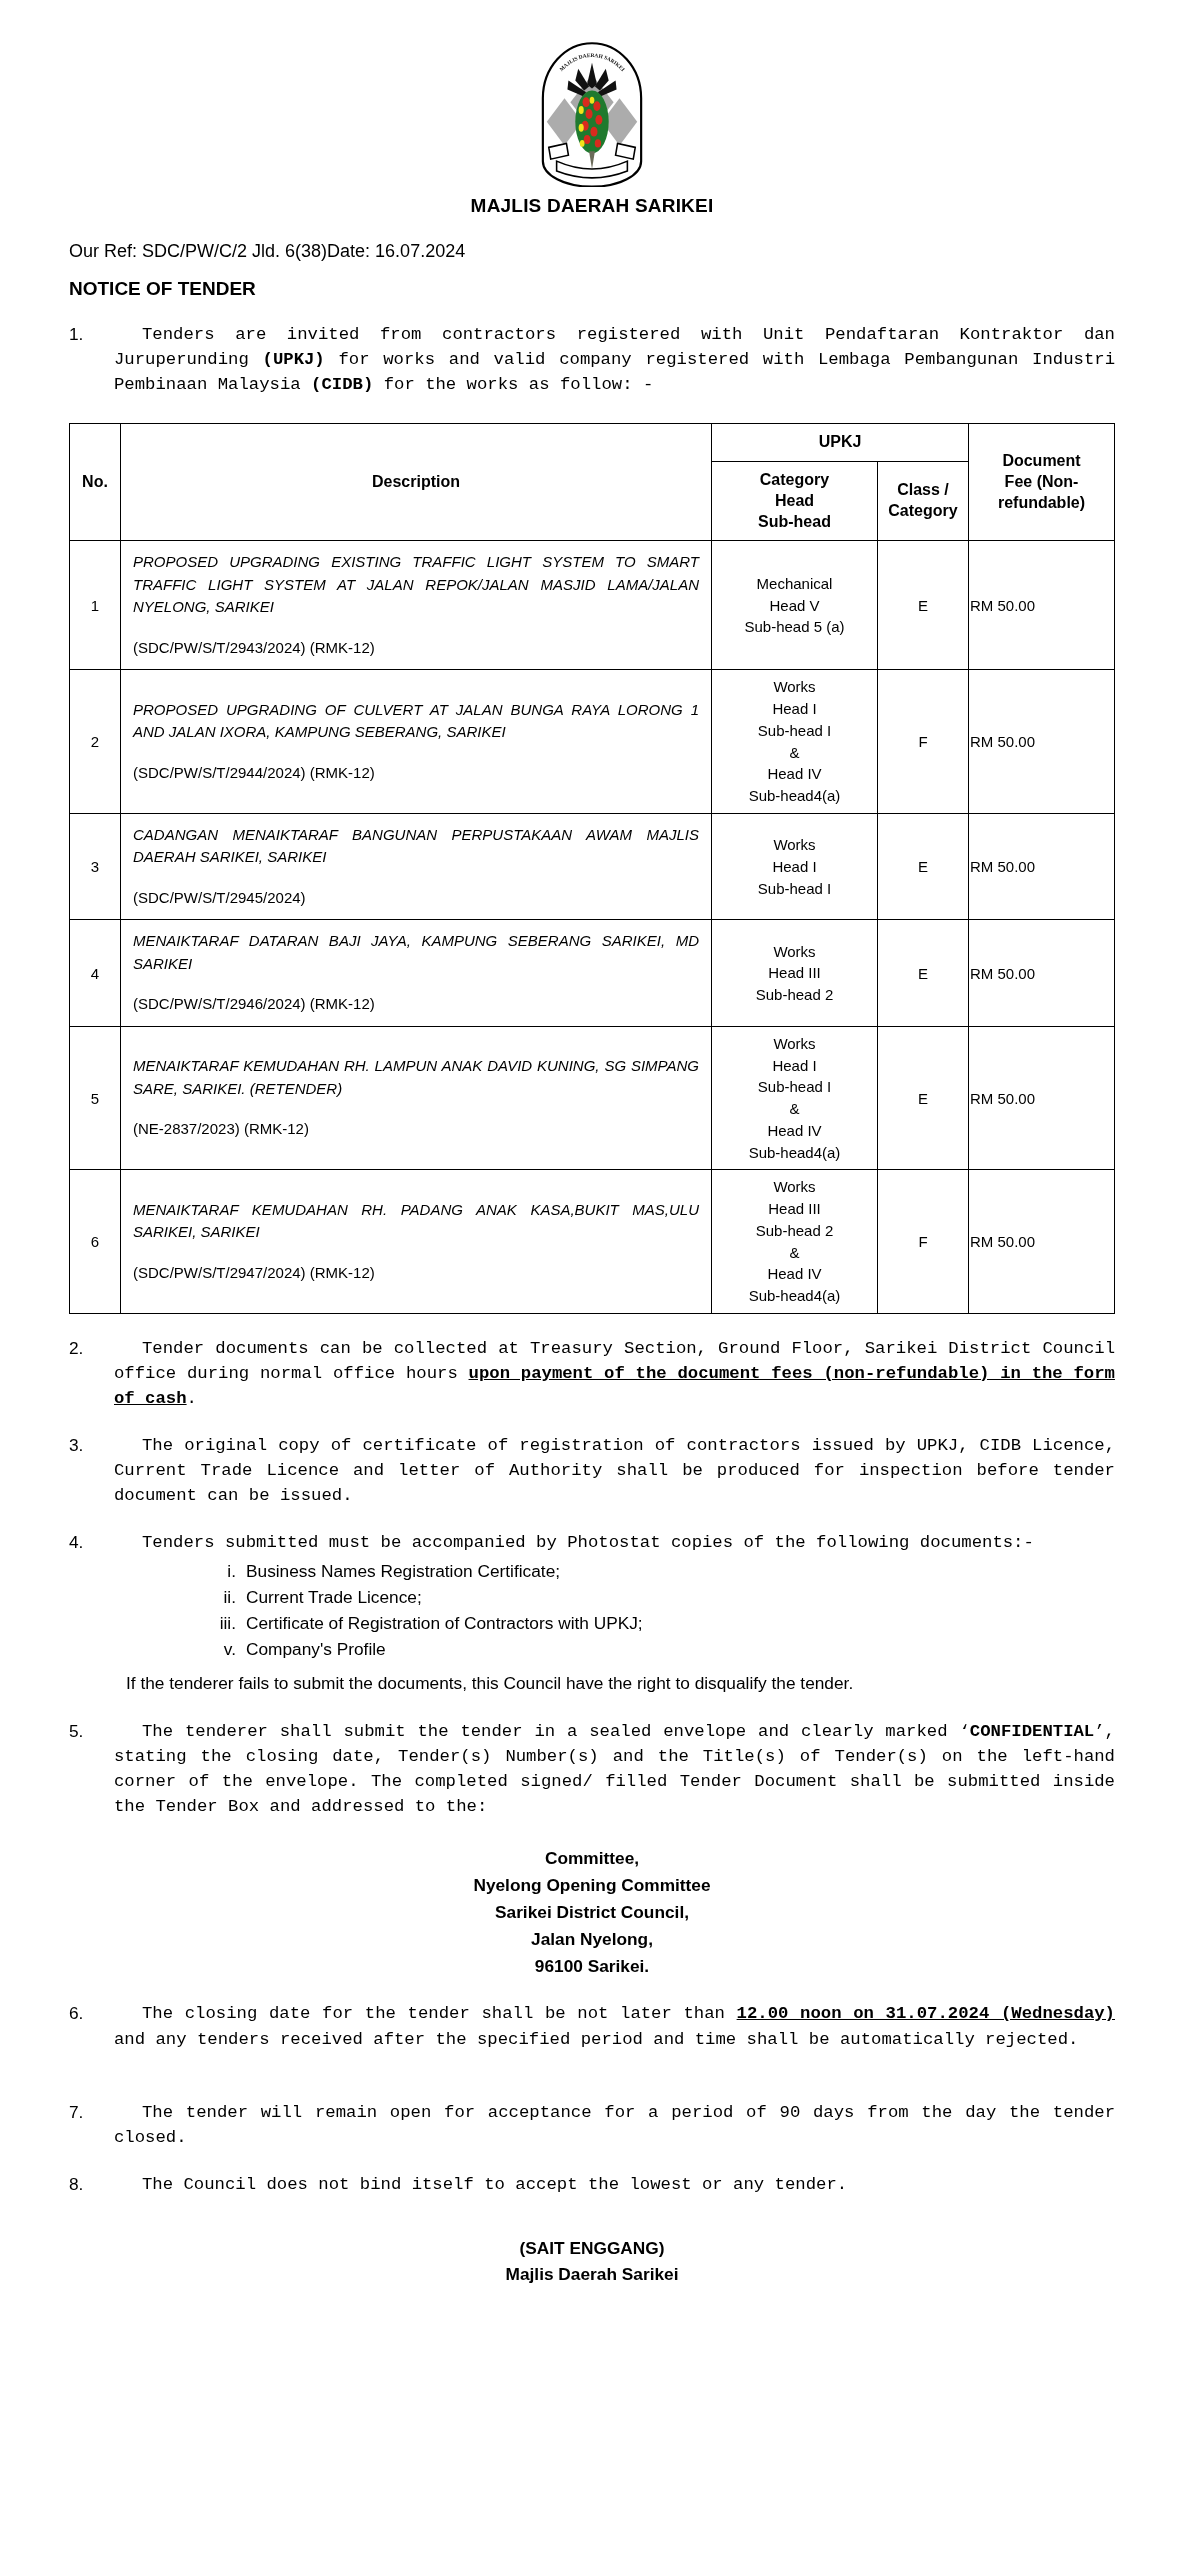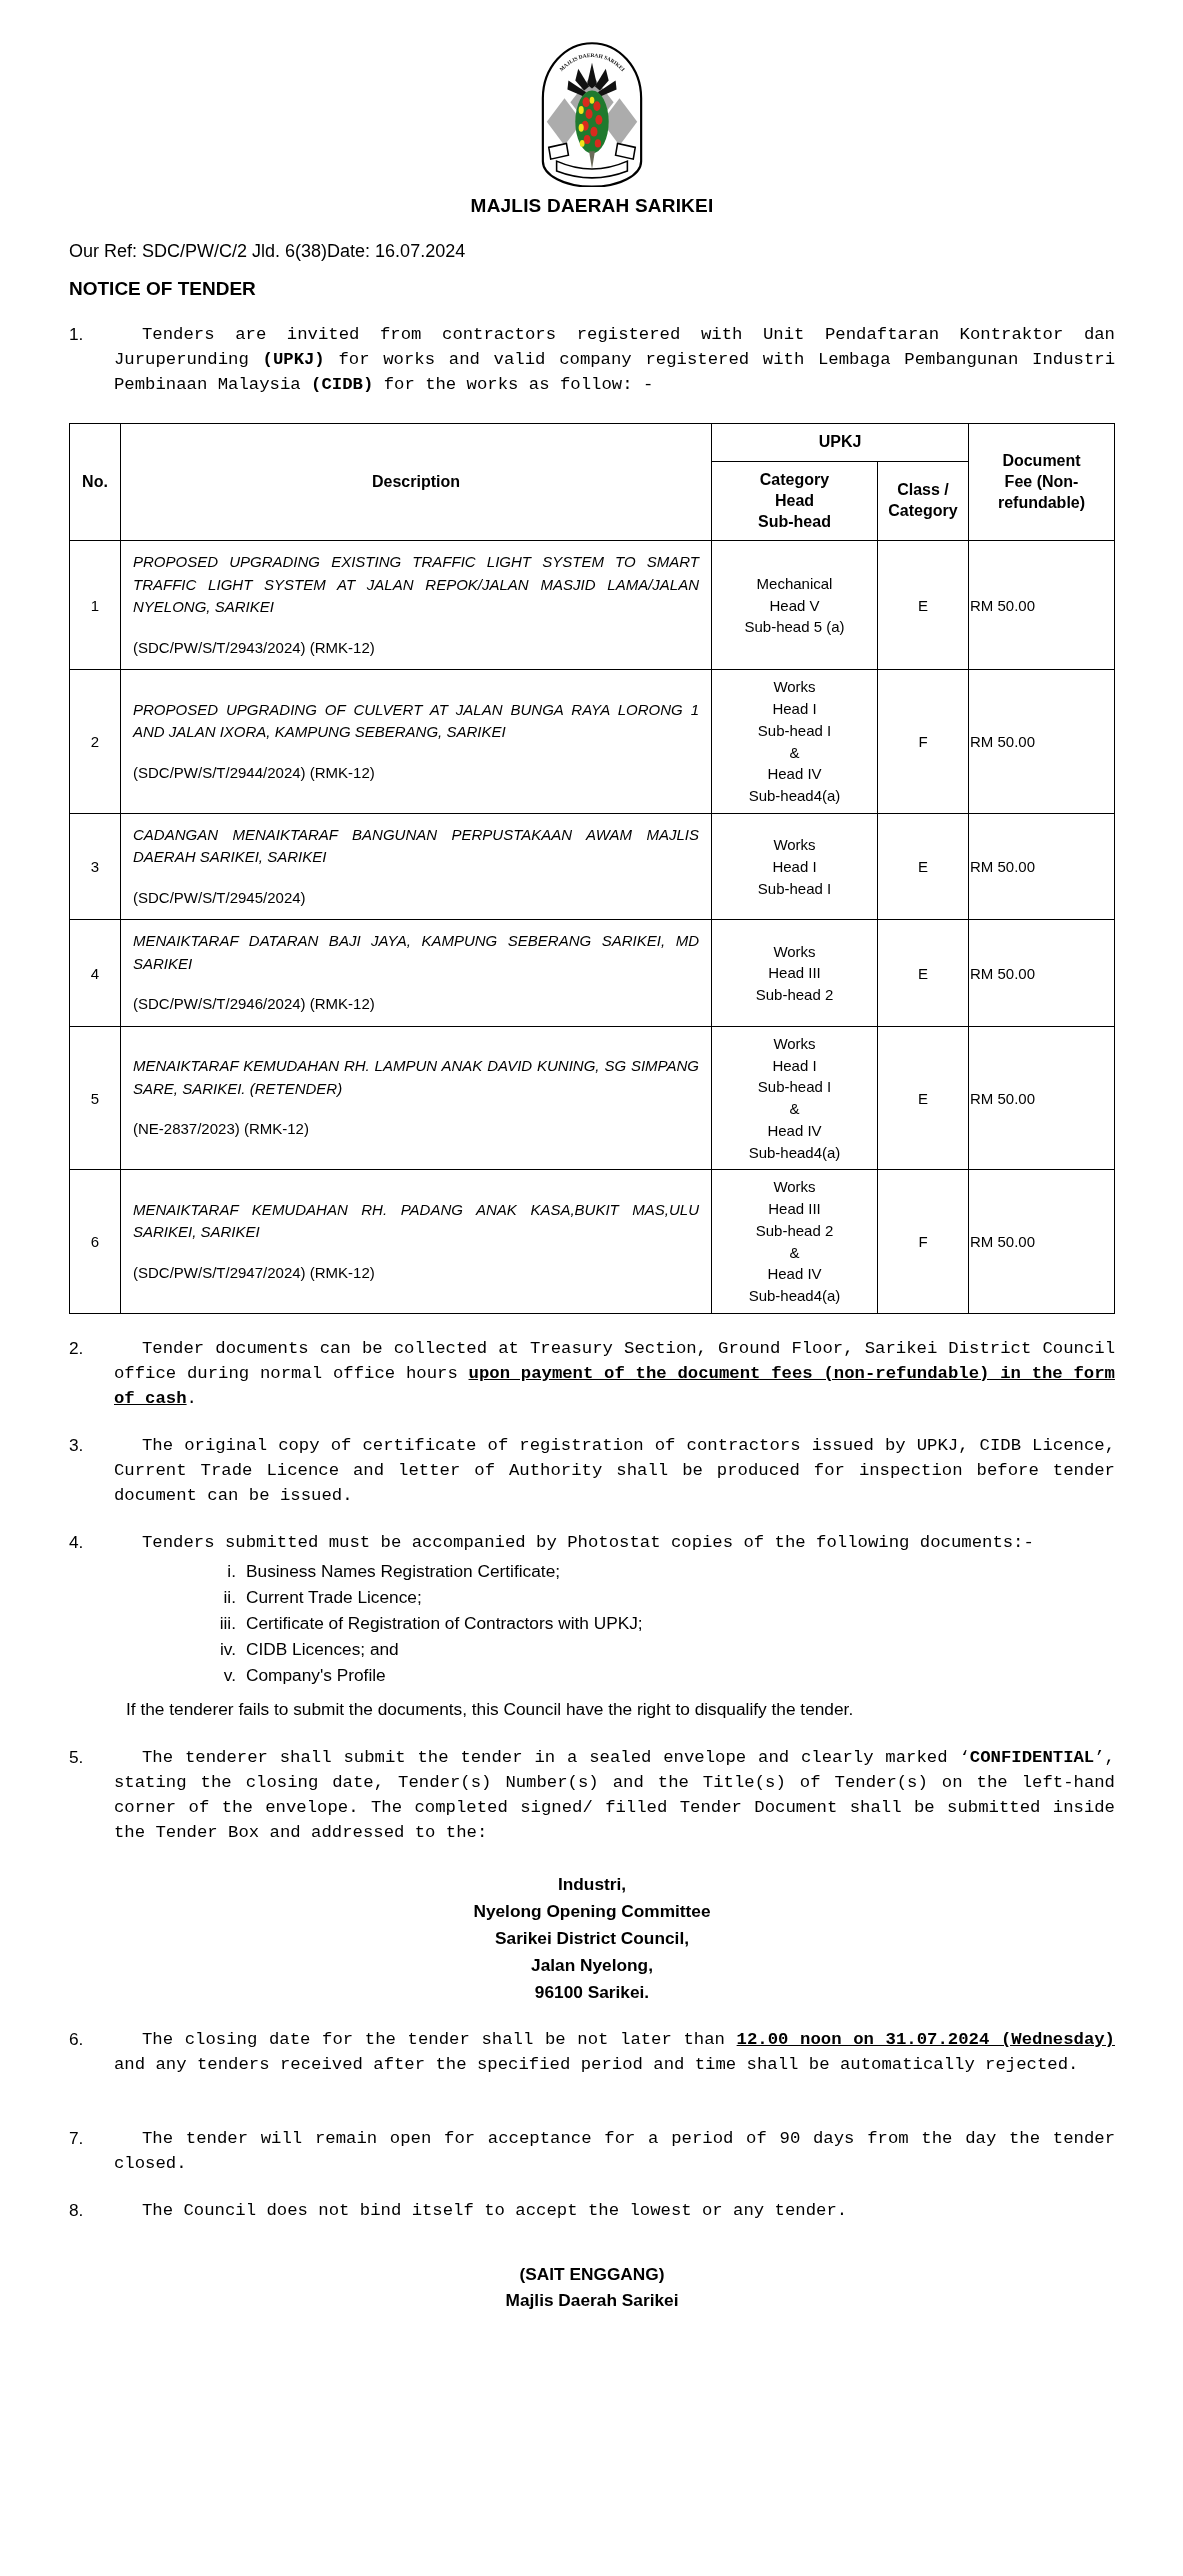--- a/index.html
+++ b/index.html
@@ -352,37 +352,33 @@
     </li>
     <li>
       <span class="rn">ii.</span>
       <span>Current Trade Licence;</span>
     </li>
     <li>
       <span class="rn">iii.</span>
       <span>Certificate of Registration of Contractors with UPKJ;</span>
     </li>
     <li>
-      <span class="rn">iv.</span>
-      <span>CIDB Licences; and</span>
-    </li>
-    <li>
       <span class="rn">v.</span>
       <span>Company's Profile</span>
     </li>
   </ul>
   <div class="tail-line">If the tenderer fails to submit the documents, this Council have the right to disqualify the tender.</div>
 
   <div class="para indent-first">
     <span class="num">5.</span>
     <span class="body"><span>The tenderer shall submit the tender in a sealed envelope and clearly marked ‘</span><b>CONFIDENTIAL</b><span>’, stating the closing date, Tender(s) Number(s) and the Title(s) of Tender(s) on the left-hand corner of the envelope. The completed signed/ filled Tender Document shall be submitted inside the Tender Box and addressed to the:</span></span>
   </div>
 
   <div class="address">
-    <div>Industri,</div>
+    <div>Committee,</div>
     <div>Nyelong Opening Committee</div>
     <div>Sarikei District Council,</div>
     <div>Jalan Nyelong,</div>
     <div>96100 Sarikei.</div>
   </div>
 
   <div class="para indent-first">
     <span class="num">6.</span>
     <span class="body"><span>The closing date for the tender shall be not later than </span><span class="bu">12.00 noon on 31.07.2024 (Wednesday)</span><span> and any tenders received after the specified period and time shall be automatically rejected.</span></span>
   </div>

